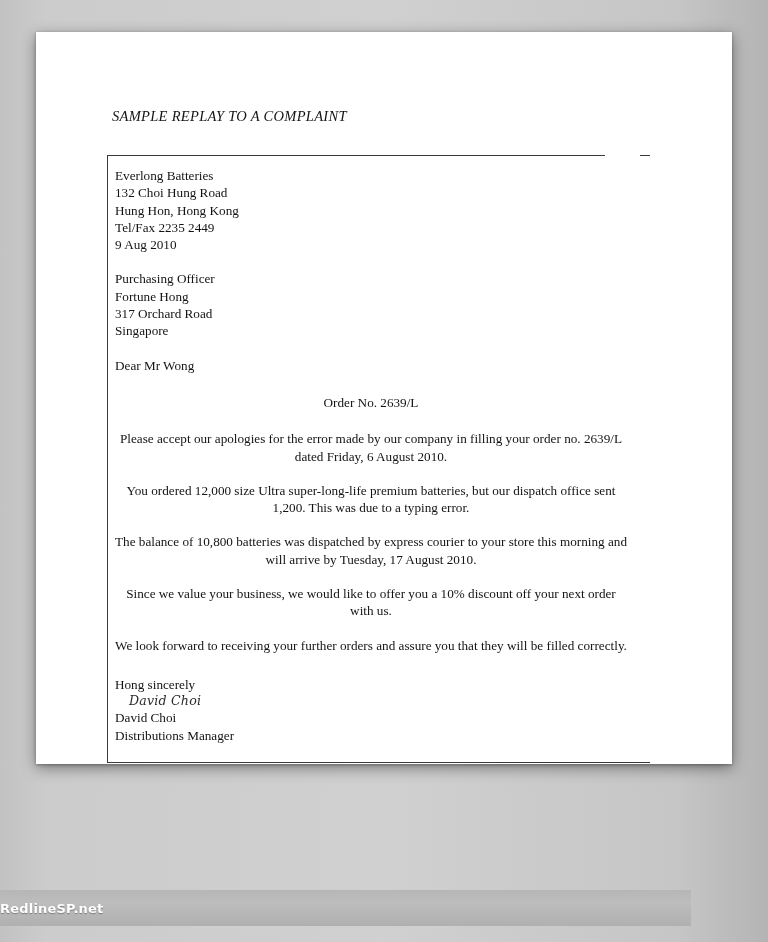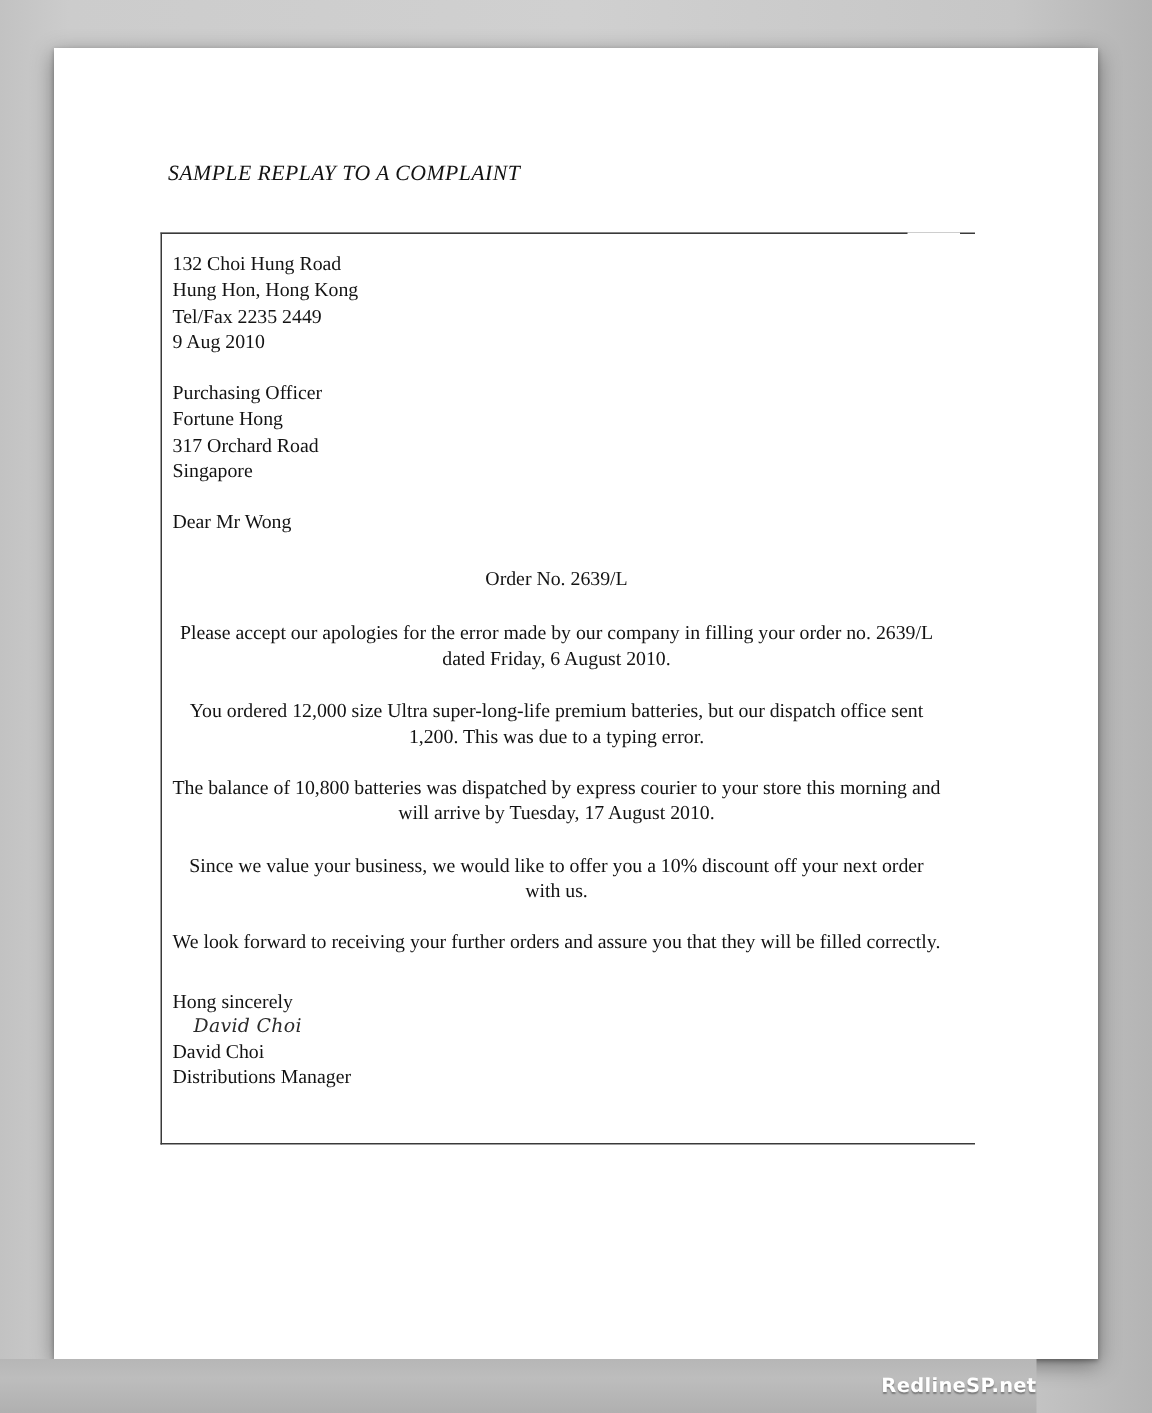--- a/index.html
+++ b/index.html
@@ -22,21 +22,21 @@
     background: linear-gradient(to right,
         #c2c2c2 0%, #cccccc 6%, #d0d0d0 50%, #c6c6c6 88%, #b4b4b4 100%);
   }
 
   
   .page {
     position: absolute;
     left: 36px;
     top: 32px;
     width: 696px;
-    height: 874px;
+    height: 732px;
     background: #ffffff;
     box-shadow: 0 4px 14px rgba(0,0,0,0.42), 0 1px 3px rgba(0,0,0,0.3);
   }
 
   
   .doc-title {
     position: absolute;
     left: 76px;
     top: 76px;
     font-style: italic;
@@ -117,26 +117,26 @@
     color: #2a2a2a;
     padding-left: 14px;
     line-height: 16px;
     letter-spacing: 0.2px;
   }
 
   
   .footer-band {
     position: absolute;
     left: 0;
-    bottom: 0;
+    bottom: 16px;
     width: 691px;
     height: 36px;
     display: flex;
     align-items: center;
-    justify-content: flex-end;
+    justify-content: flex-start;
     background: linear-gradient(to bottom,
         #b6b6b6 0%, #bdbdbd 35%, #b0b0b0 100%);
   }
   .footer-text {
     font-family: "DejaVu Sans", "Liberation Sans", sans-serif;
     font-weight: bold;
     font-size: 13px;
     color: #ffffff;
     letter-spacing: 0.2px;
     text-shadow: 0 1px 1px rgba(90,90,90,0.65);
@@ -148,20 +148,21 @@
 <div class="backdrop"></div>
 
 <div class="page">
 
   <div class="doc-title">SAMPLE REPLAY TO A COMPLAINT</div>
 
   <div class="letter-frame">
     <div class="letter-body">
 
       <div class="block">
+        <div class="addr-line">Everlong Batteries</div>
         <div class="addr-line">132 Choi Hung Road</div>
         <div class="addr-line">Hung Hon, Hong Kong</div>
         <div class="addr-line">Tel/Fax 2235 2449</div>
         <div class="addr-line">9 Aug 2010</div>
       </div>
 
       <div class="block">
         <div class="addr-line">Purchasing Officer</div>
         <div class="addr-line">Fortune Hong</div>
         <div class="addr-line">317 Orchard Road</div>

